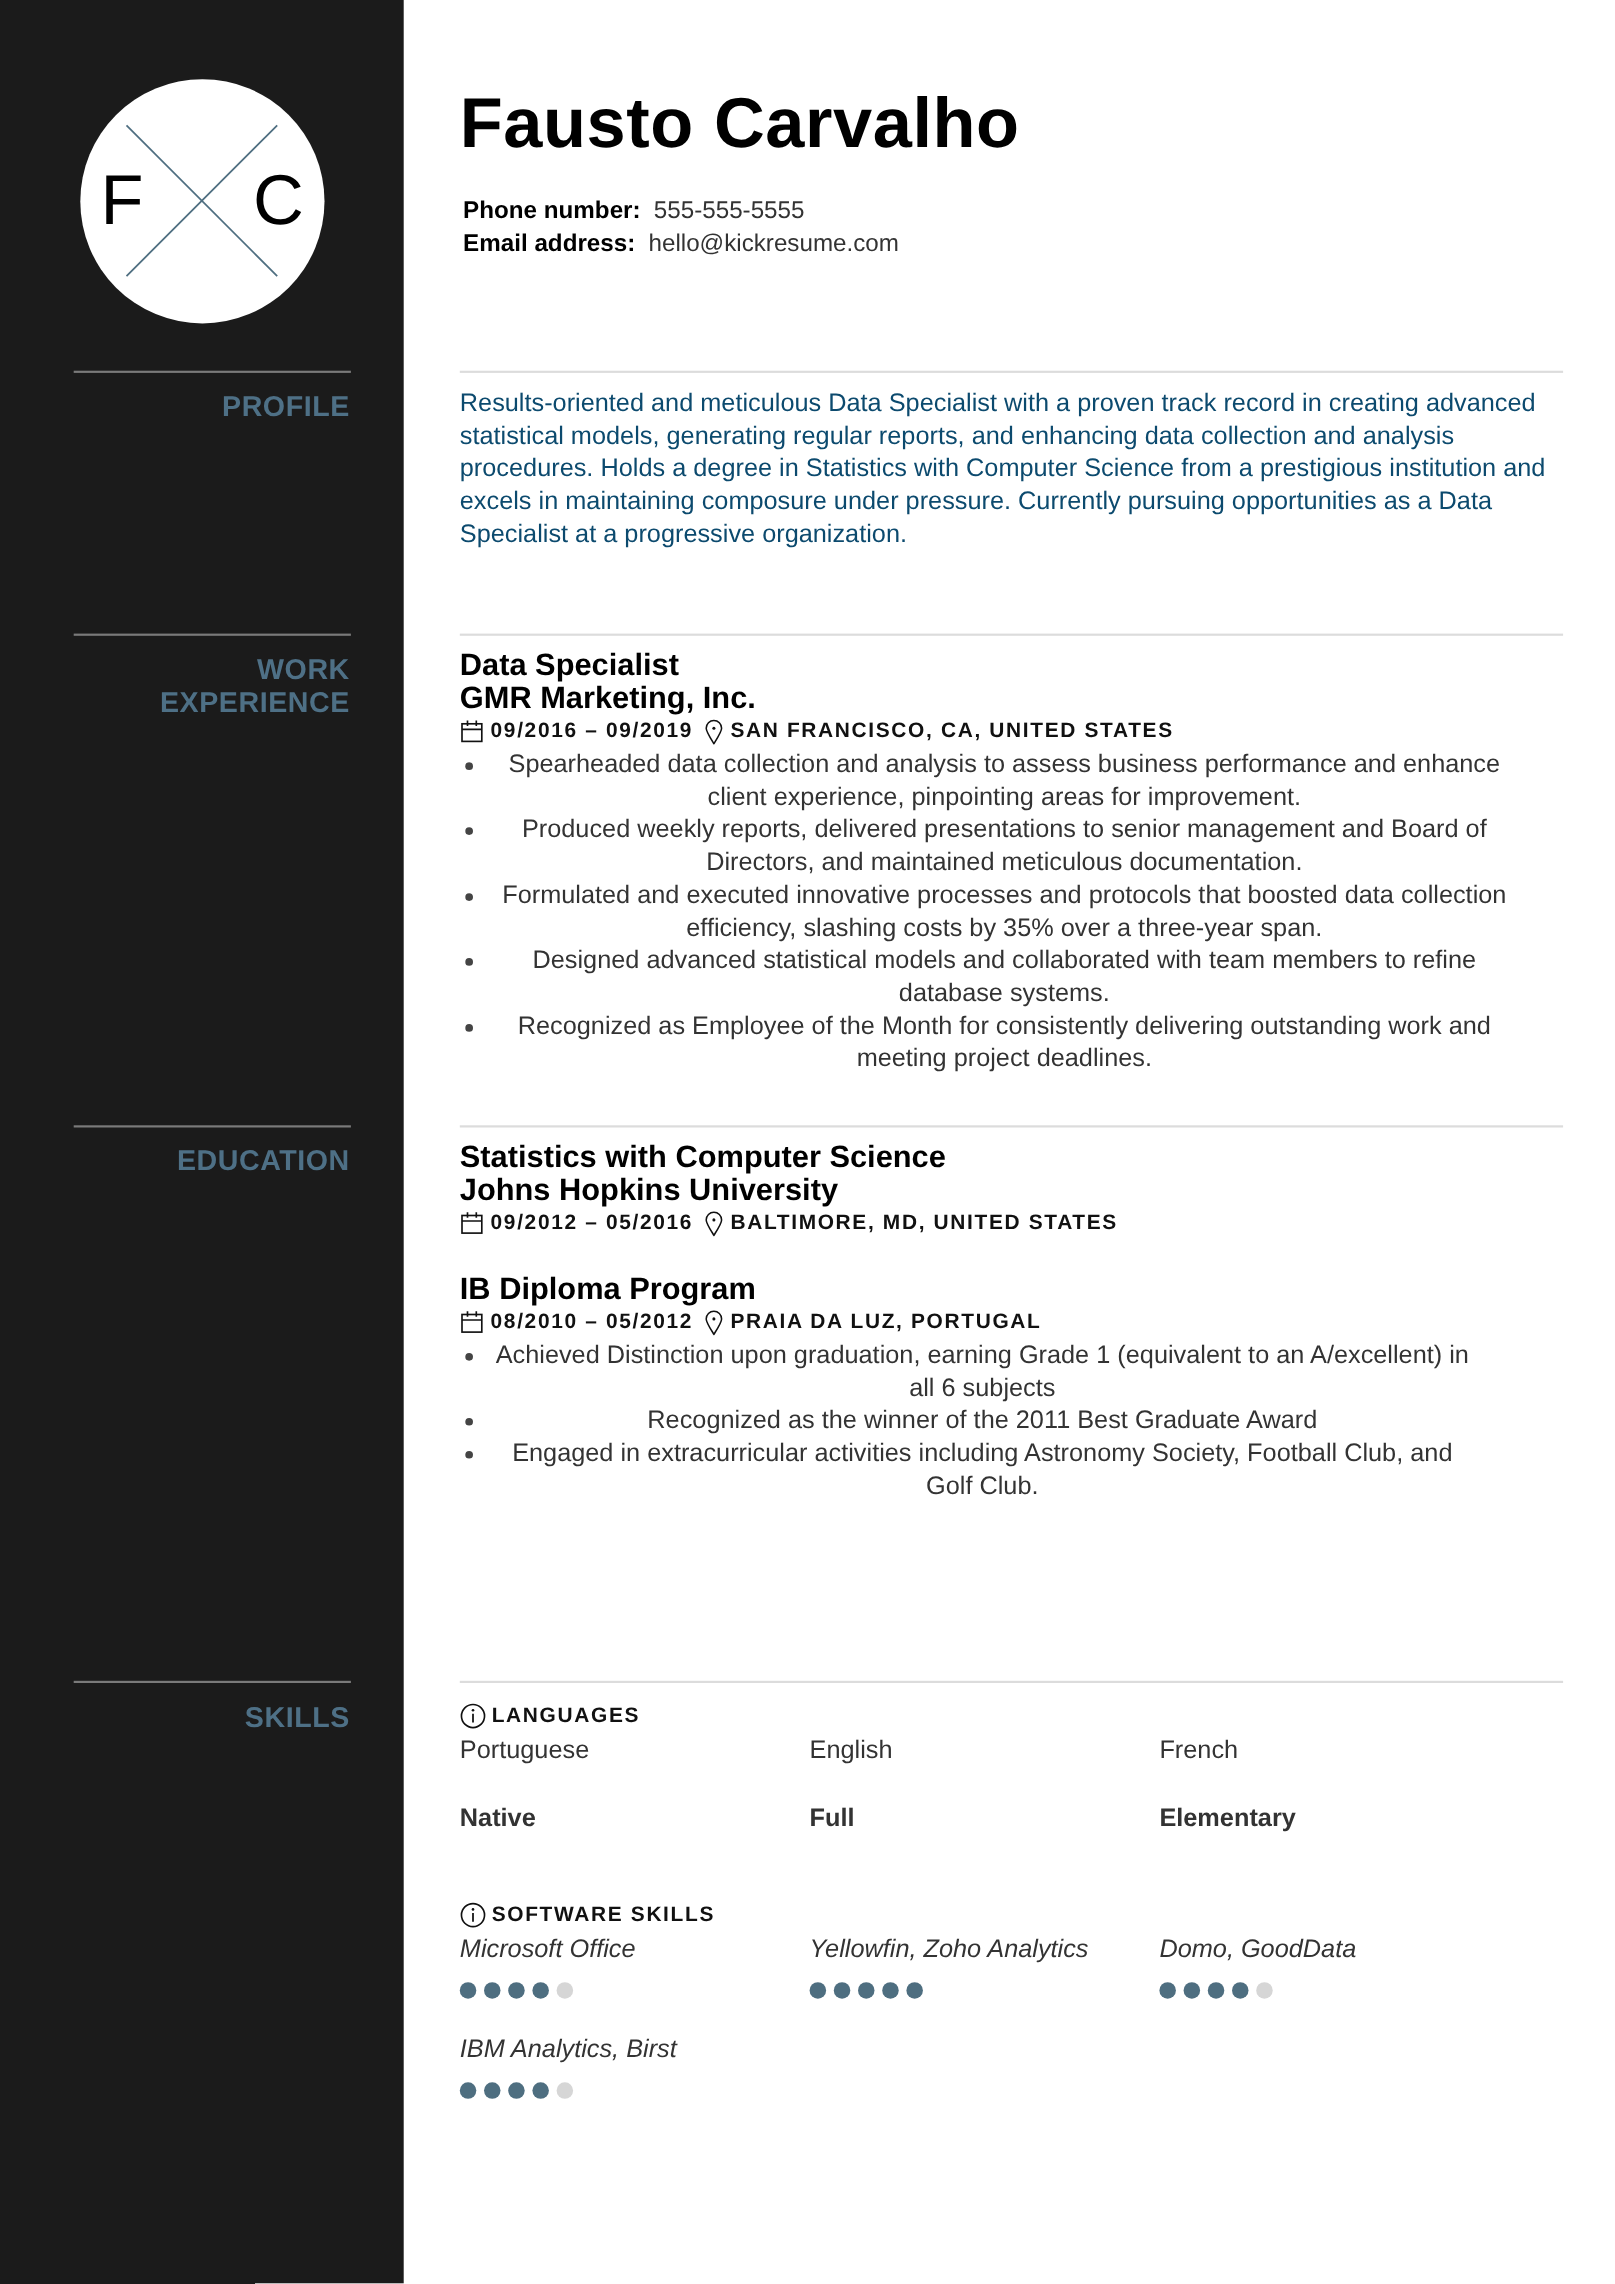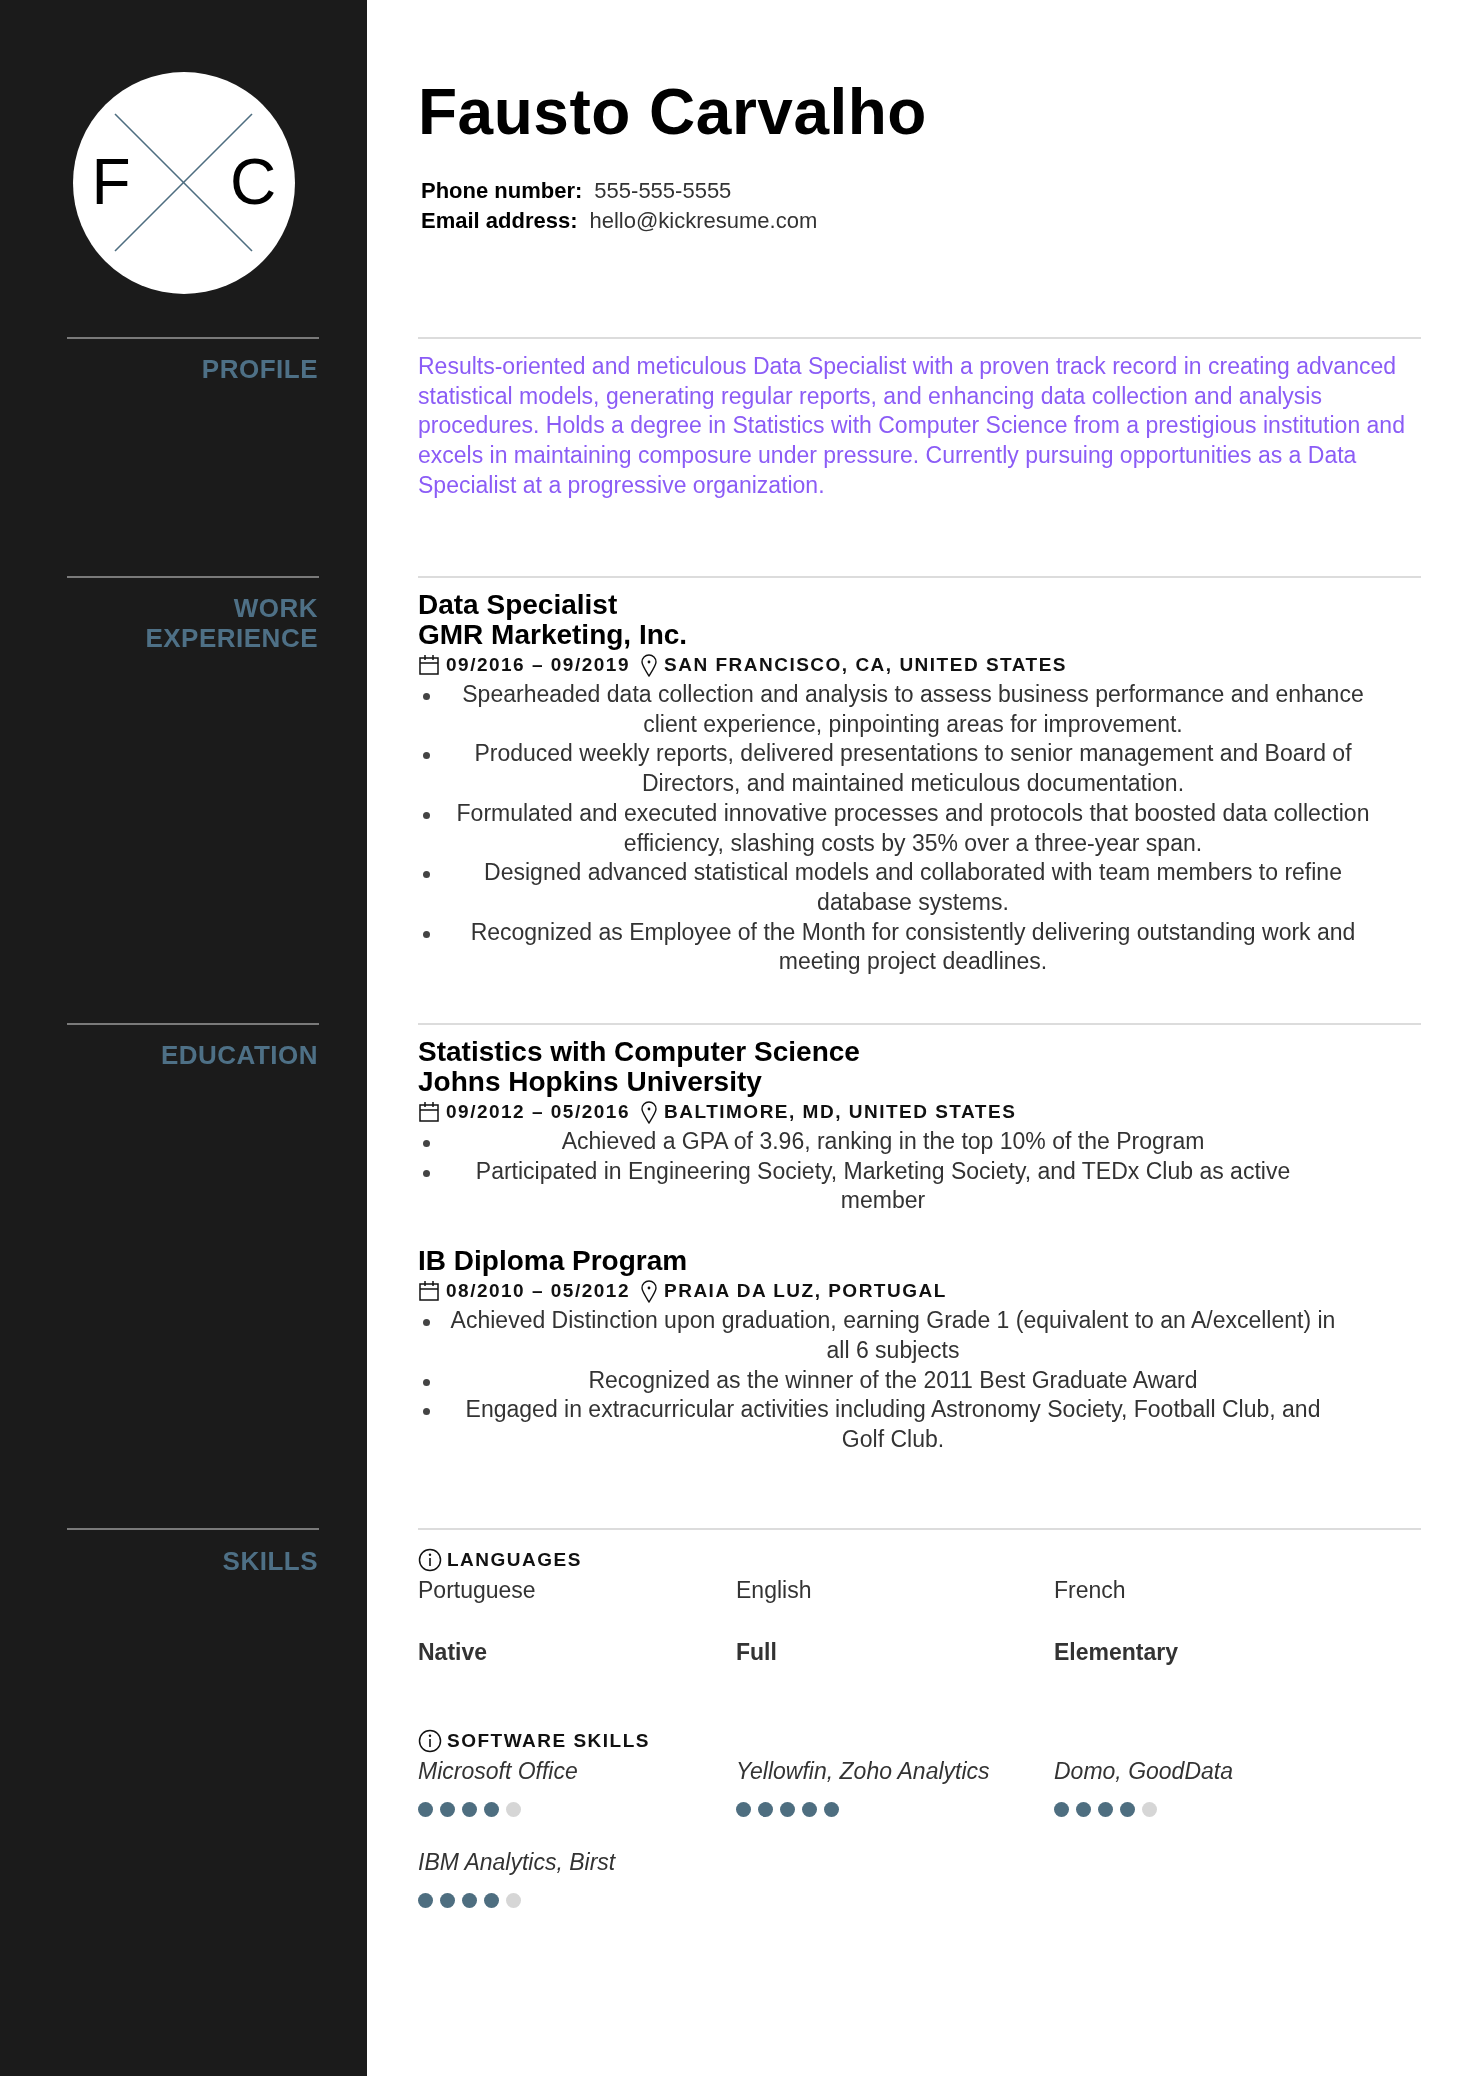--- a/index.html
+++ b/index.html
@@ -42,21 +42,21 @@
   .name {
     position: absolute; left: 418px; top: 72px; font-size: 64px; font-weight: bold;
     color: #000; line-height: 80px; letter-spacing: 0.5px;
   }
   .contact {
     position: absolute; left: 421px; font-size: 22px; line-height: 30px; color: #333;
   }
   .contact .lbl { font-weight: bold; color: #000; margin-right: 12px; }
 
   .section { position: absolute; left: 418px; width: 1010px; }
-  .para { font-size: 23px; line-height: 29.7px; color: #8b5cf6; margin: 0; }
+  .para { font-size: 23px; line-height: 29.7px; color: #0c4a6e; margin: 0; }
   .entry-title { font-size: 28px; font-weight: bold; color: #000; line-height: 30px; margin: 0; }
   .meta {
     display: flex; align-items: center; font-size: 19px; font-weight: bold;
     color: #111; letter-spacing: 1.5px; line-height: 30px; height: 30px;
   }
   .meta svg { margin-right: 6px; flex: none; }
   .meta .pin { margin-left: 10px; }
   ul.bullets { list-style: none; margin: 0; padding: 0; }
   ul.bullets li {
     position: relative; padding-left: 30px; font-size: 23px; line-height: 29.7px; color: #333; text-align: center;
@@ -161,24 +161,20 @@
           <line x1="7" y1="1" x2="7" y2="6" stroke="#111" stroke-width="1.5"></line>
           <line x1="15" y1="1" x2="15" y2="6" stroke="#111" stroke-width="1.5"></line>
         </svg>
       <span>09/2012 – 05/2016</span>
       <svg class="pin" width="18" height="24" viewBox="0 0 18 24">
           <path d="M9 23 C4 15 2 12 2 9 A7 7 0 0 1 16 9 C16 12 14 15 9 23 Z" fill="none" stroke="#111" stroke-width="1.4"></path>
           <circle cx="9" cy="9" r="1.4" fill="#111"></circle>
         </svg>
       <span>BALTIMORE, MD, UNITED STATES</span>
     </div>
-    <ul class="bullets" style="width:900px">
-      <li>Achieved a GPA of 3.96, ranking in the top 10% of the Program</li>
-      <li>Participated in Engineering Society, Marketing Society, and TEDx Club as active member</li>
-    </ul>
   </div>
 
   <div style="margin-top:30px">
     <p class="entry-title">IB Diploma Program</p>
     <div class="meta">
       <svg width="22" height="22" viewBox="0 0 22 22">
           <rect x="2" y="4" width="18" height="16" fill="none" stroke="#111" stroke-width="1.5"></rect>
           <line x1="2" y1="9" x2="20" y2="9" stroke="#111" stroke-width="1.5"></line>
           <line x1="7" y1="1" x2="7" y2="6" stroke="#111" stroke-width="1.5"></line>
           <line x1="15" y1="1" x2="15" y2="6" stroke="#111" stroke-width="1.5"></line>

